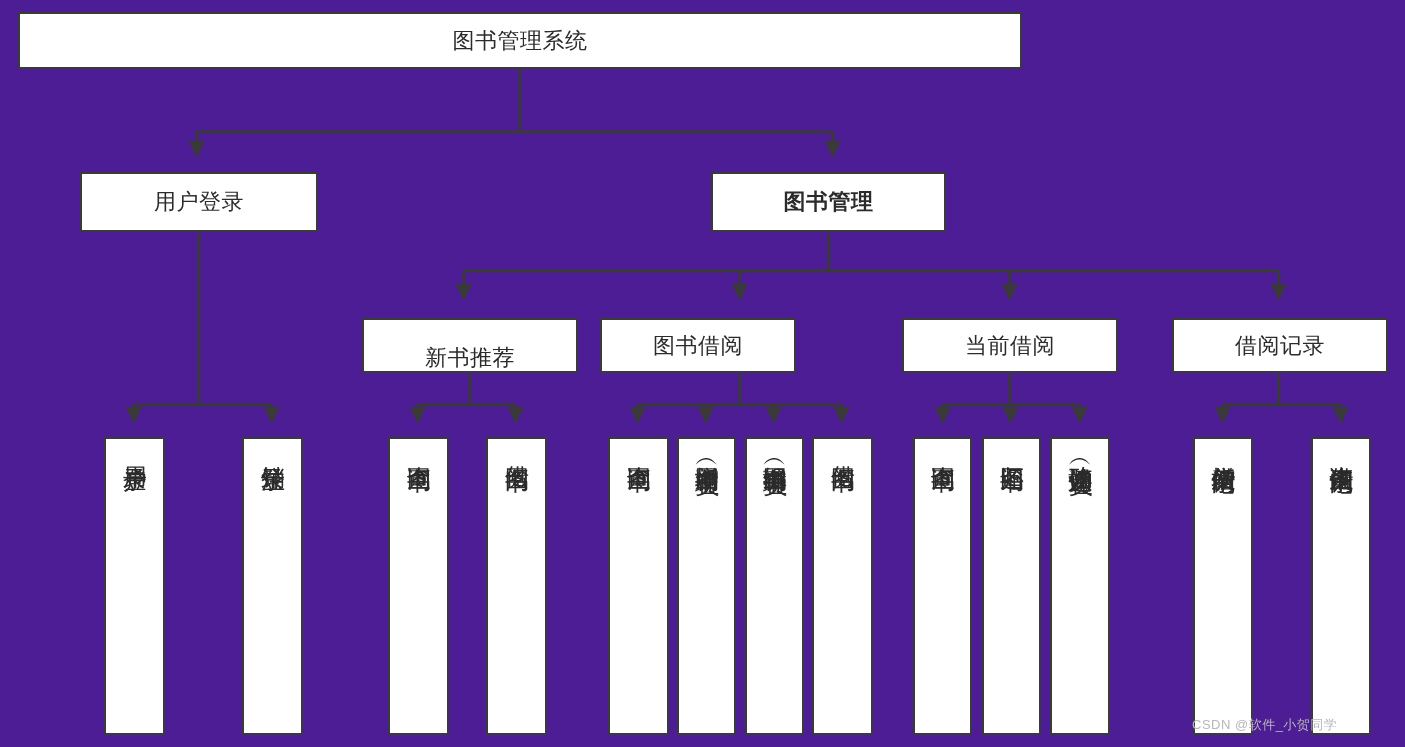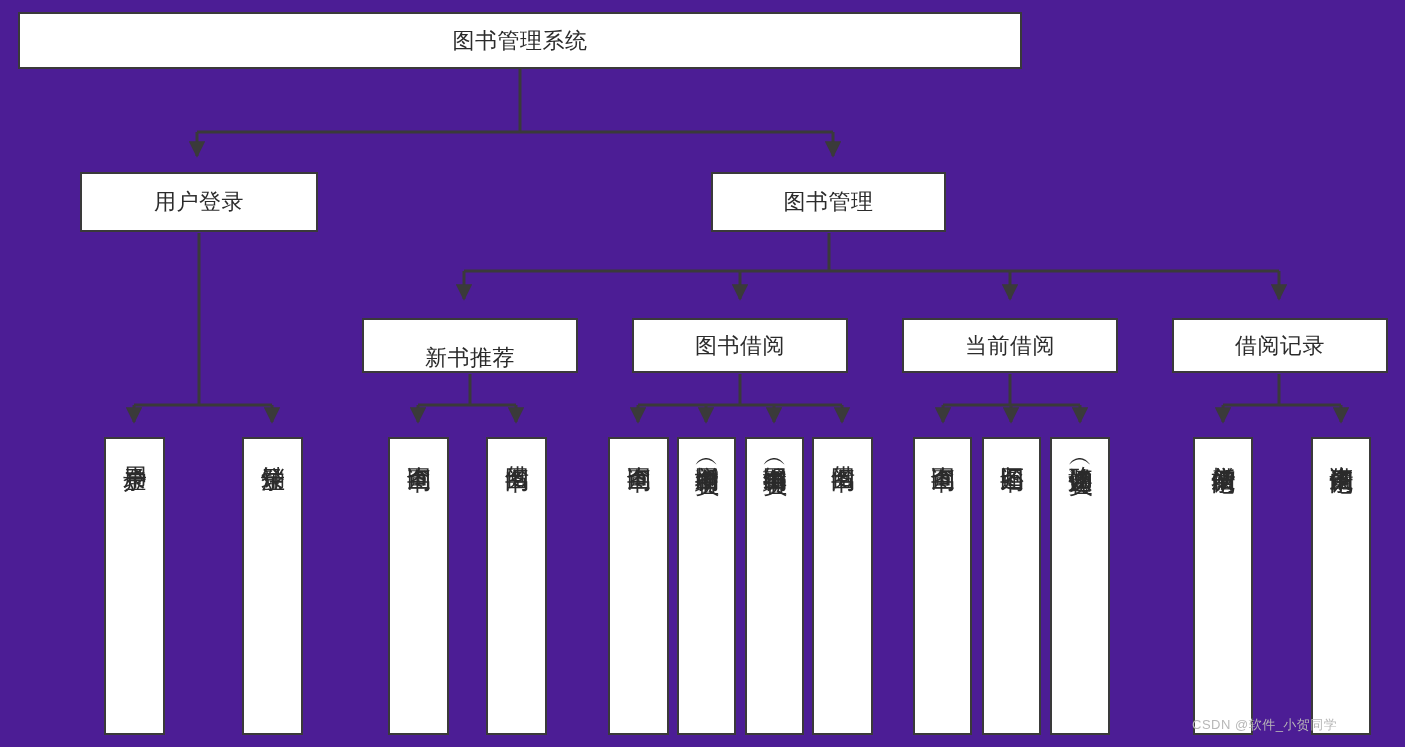--- a/index.html
+++ b/index.html
@@ -123,28 +123,28 @@
     </g>
   </svg>
 
   <div class="node root horiz" style="left:18px; top:12px; width:1004px; height:57px;">
     <span class="lbl">图书管理系统</span>
   </div>
 
   <div class="node horiz" style="left:80px; top:172px; width:238px; height:60px;">
     <span class="lbl">用户登录</span>
   </div>
-  <div class="node horiz" style="left:711px; top:172px; width:235px; height:60px;">
+  <div class="node horiz" style="left:711px; top:172px; width:235px; height:60px;font-weight:bold;">
     <span class="lbl">图书管理</span>
   </div>
 
   <div class="node horiz" style="left:362px; top:318px; width:216px; height:55px;align-items:flex-end;">
     <span class="lbl">新书推荐</span>
   </div>
-  <div class="node horiz" style="left:632px; top:318px; width:216px; height:55px;">
+  <div class="node horiz" style="left:600px; top:318px; width:196px; height:55px;">
     <span class="lbl">图书借阅</span>
   </div>
   <div class="node horiz" style="left:1172px; top:318px; width:216px; height:55px;">
     <span class="lbl">借阅记录</span>
   </div>
   <div class="node horiz" style="left:902px; top:318px; width:216px; height:55px;">
     <span class="lbl">当前借阅</span>
   </div>
 
   <div class="node vert" style="left:104px; top:437px; width:61px; height:298px;">

